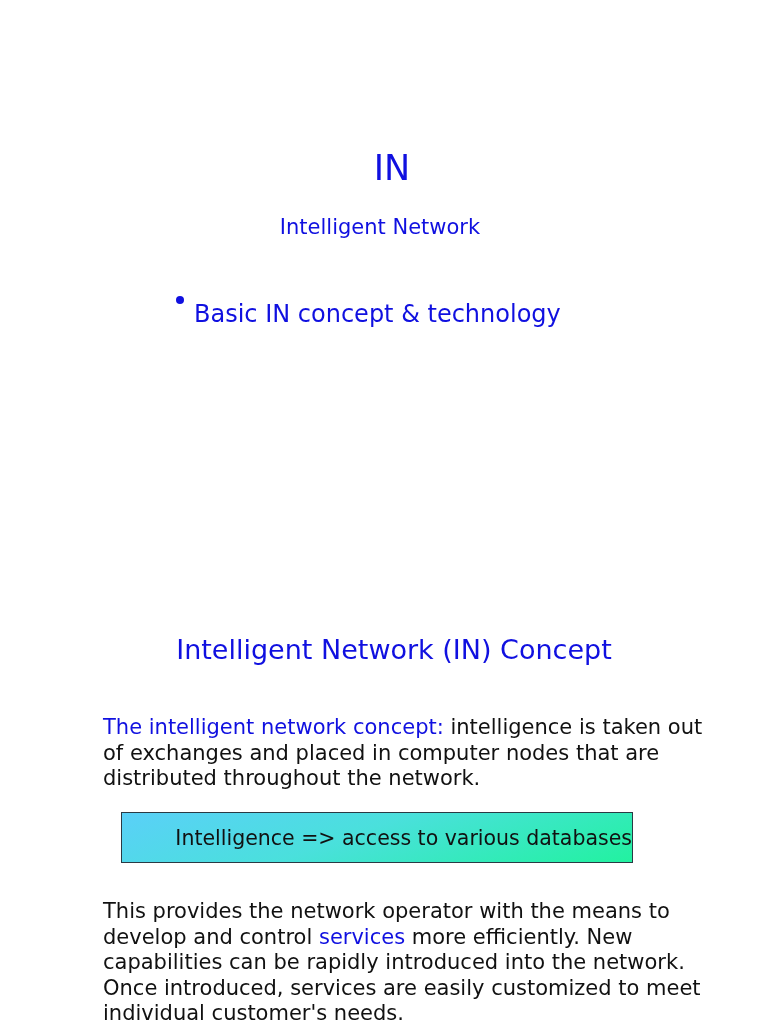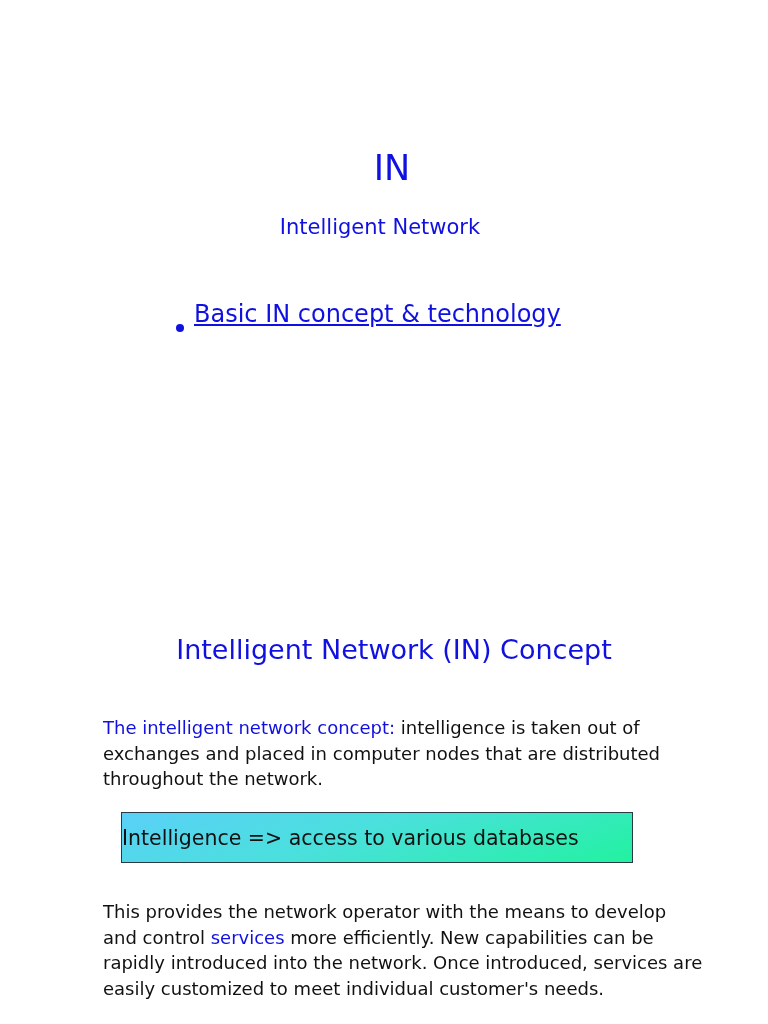--- a/index.html
+++ b/index.html
@@ -48,23 +48,22 @@
       left: 172px;
       margin: 0;
       padding: 0;
       list-style: none;
       color: #1010e0;
       font-size: 24px;
       line-height: 36px;
     }
     .bullets li {
       display: flex;
-      align-items: flex-end;
+      align-items: flex-start;
       white-space: nowrap;
-      text-decoration: underline;
     }
     .bullet-dot {
       display: inline-block;
       width: 8px;
       height: 8px;
       border-radius: 50%;
       background: #1010e0;
       margin: 0 10px 0 4px;
     }
 
@@ -78,39 +77,39 @@
       font-size: 27px;
       line-height: 40px;
       white-space: nowrap;
     }
     .para {
       position: absolute;
       left: 103px;
       width: 600px;
       margin: 0;
       color: #111111;
-      font-size: 18px;
+      font-size: 21px;
       line-height: 25.5px;
     }
     .para-1 { top: 203px; }
     .para-2 { top: 387px; }
     .blue { color: #1010e0; }
 
     .highlight-box {
       position: absolute;
       top: 300px;
       left: 121px;
       width: 512px;
       height: 51px;
       box-sizing: border-box;
       border: 1.5px solid #2a3a44;
       background: linear-gradient(160deg, #5ad0f8 0%, #4ae0dc 45%, #22f2a0 100%);
       display: flex;
       align-items: center;
-      justify-content: flex-start;
+      justify-content: flex-end;
       color: #111111;
       font-size: 20.5px;
       white-space: nowrap;
     }
   </style>
 </head>
 <body>
 
 <div class="slide slide-1">
   <div class="title-main">IN</div>

